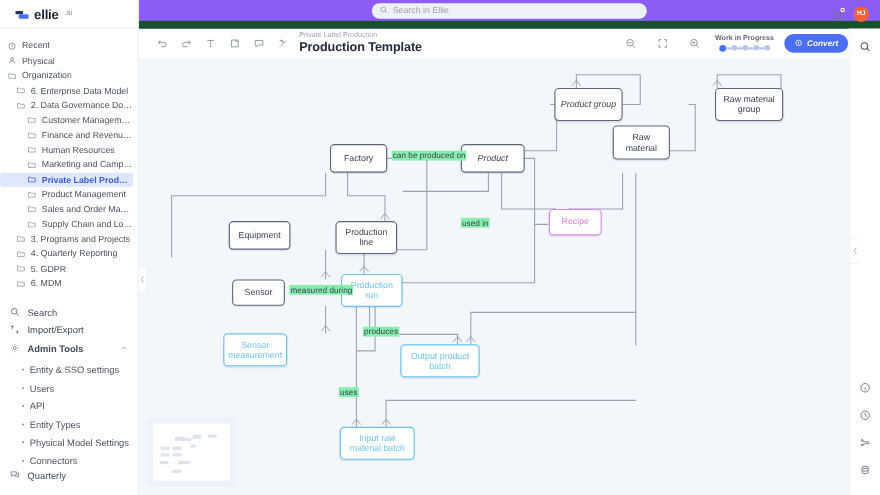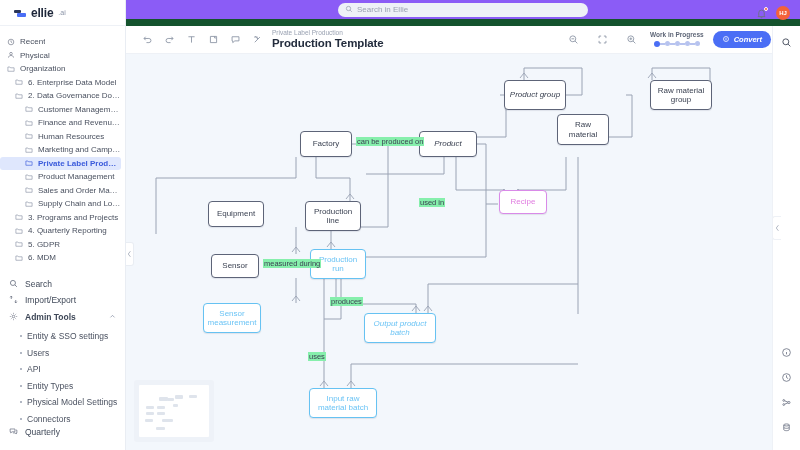--- a/index.html
+++ b/index.html
@@ -532,21 +532,21 @@
           <div class="node" style="left: 490px; top: 26px; width: 62px; height: 30px; margin-left: 34px;">Raw material group</div>
           <div class="node" style="left: 174px; top: 77px; width: 52px; height: 26px;">Factory</div>
           <div class="node italic" style="left: 293px; top: 77px; width: 58px; height: 26px;">Product</div>
           <div class="node" style="left: 431px; top: 60px; width: 52px; height: 31px;">Raw material</div>
           <div class="node pink" style="left: 373px; top: 136px; width: 48px; height: 24px;">Recipe</div>
           <div class="node" style="left: 82px; top: 147px; width: 56px; height: 26px;">Equipment</div>
           <div class="node" style="left: 179px; top: 147px; width: 56px; height: 30px;">Production line</div>
           <div class="node" style="left: 85px; top: 200px; width: 48px; height: 24px;">Sensor</div>
           <div class="node blue" style="left: 184px; top: 195px; width: 56px; height: 30px;">Production run</div>
           <div class="node blue" style="left: 77px; top: 249px; width: 58px; height: 30px;">Sensor measurement</div>
-          <div class="node blue" style="left: 238px; top: 259px; width: 72px; height: 30px; font-style: italic;">Output product batch</div>
+          <div class="node blue" style="left: 238px; top: 259px; width: 72px; height: 30px;">Output product batch</div>
           <div class="node blue" style="left: 183px; top: 334px; width: 68px; height: 30px;">Input raw material batch</div>
         </div>
       <div id="edge-labels">
           <div class="edge-label" style="left: 230px; top: 83px;">can be produced on</div>
           <div class="edge-label" style="left: 293px; top: 144px;">used in</div>
           <div class="edge-label" style="left: 137px; top: 205px;">measured during</div>
           <div class="edge-label" style="left: 204px; top: 243px;">produces</div>
           <div class="edge-label" style="left: 182px; top: 298px;">uses</div>
         </div>
 

